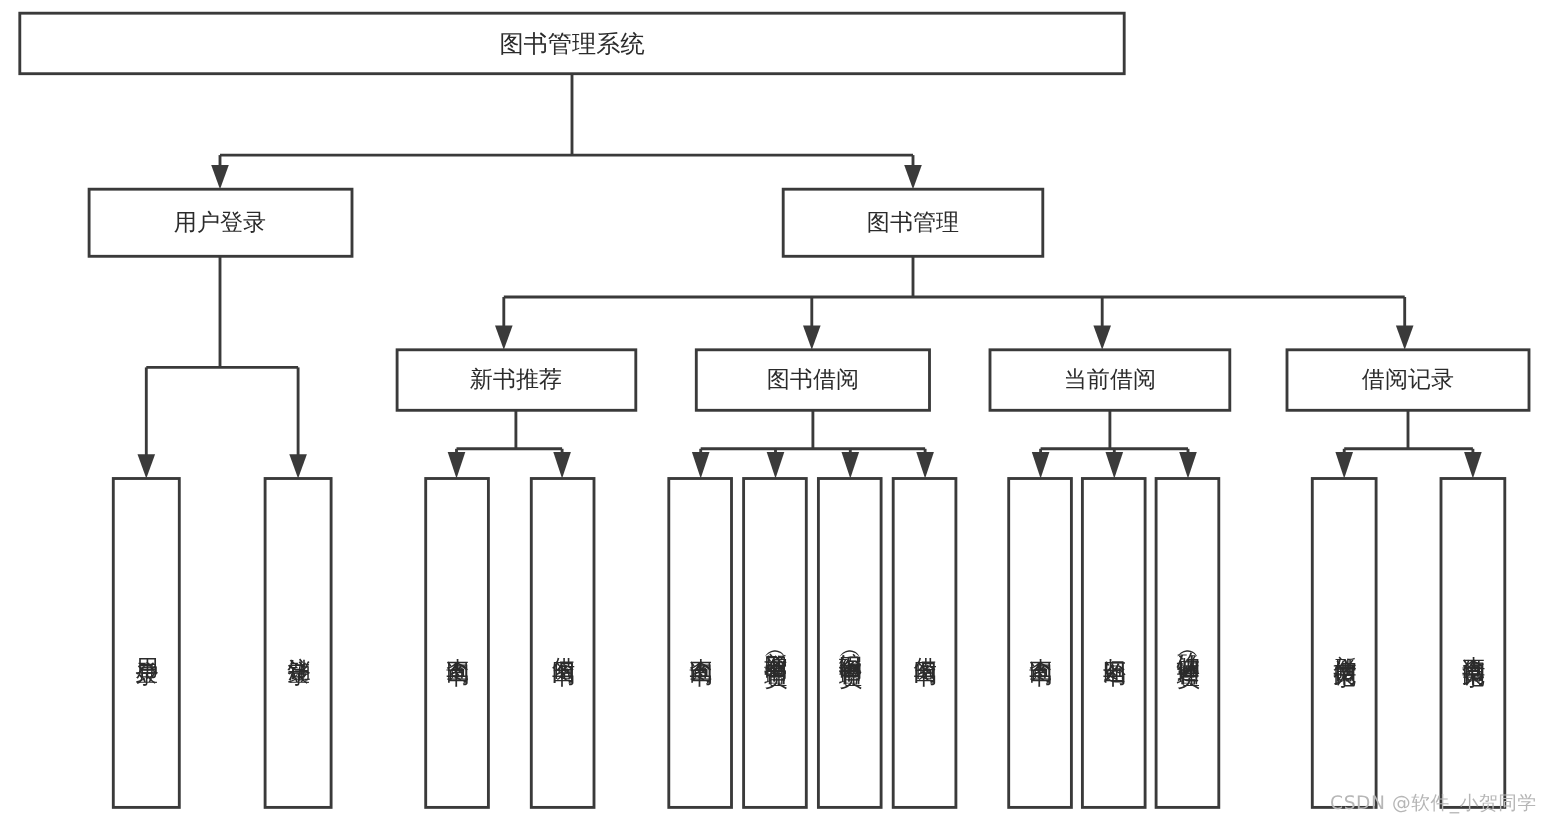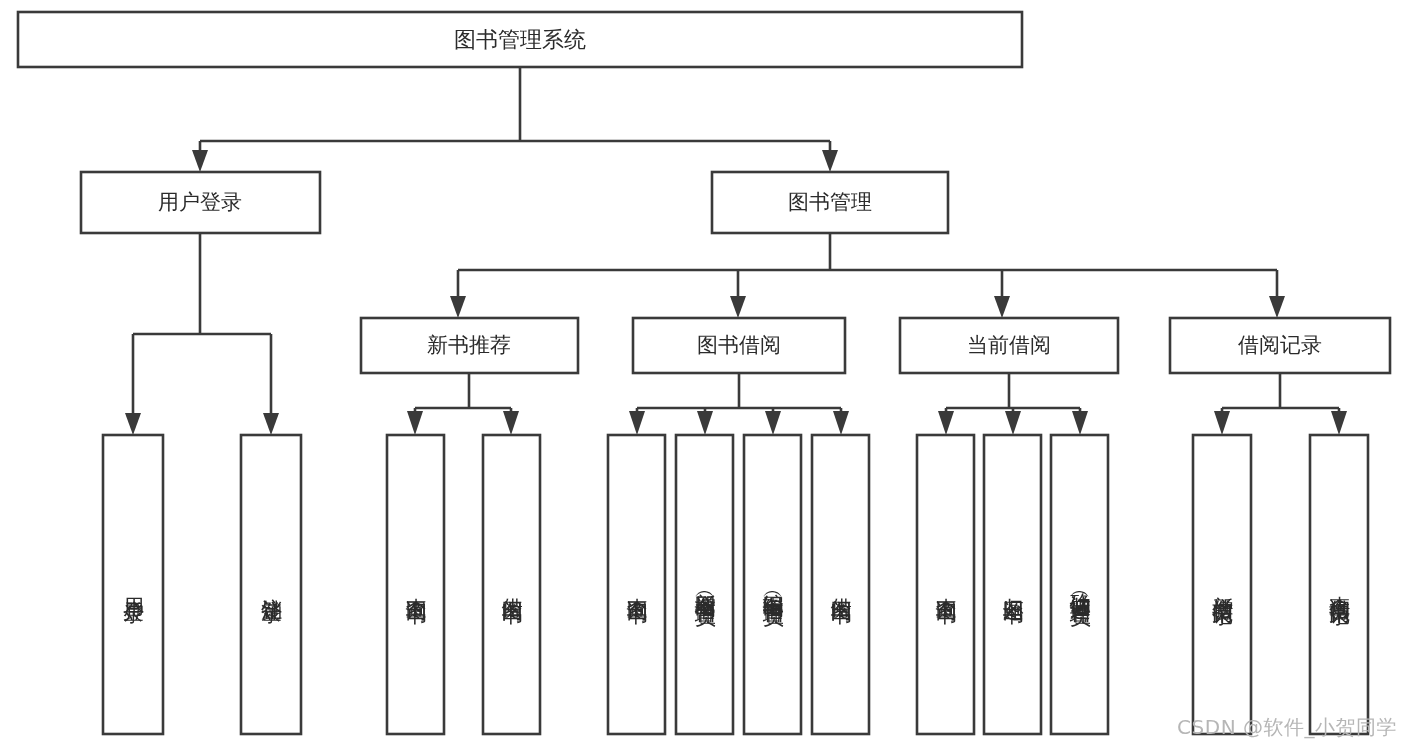--- a/index.html
+++ b/index.html
@@ -72,21 +72,21 @@
     line-height: 1.12;
     letter-spacing: 2px;
     color: #2b2b2b;
     white-space: nowrap;
   }
   .watermark {
     position: absolute;
     right: 8px;
     bottom: 6px;
     font-family: "DejaVu Sans", "Liberation Sans", sans-serif;
-    font-size: 20px;
+    font-size: 17px;
     color: #b6b6b6;
     letter-spacing: 0.5px;
     white-space: nowrap;
   }
 </style>
 </head>
 <body>
 
 <div id="diagram-root">
 

